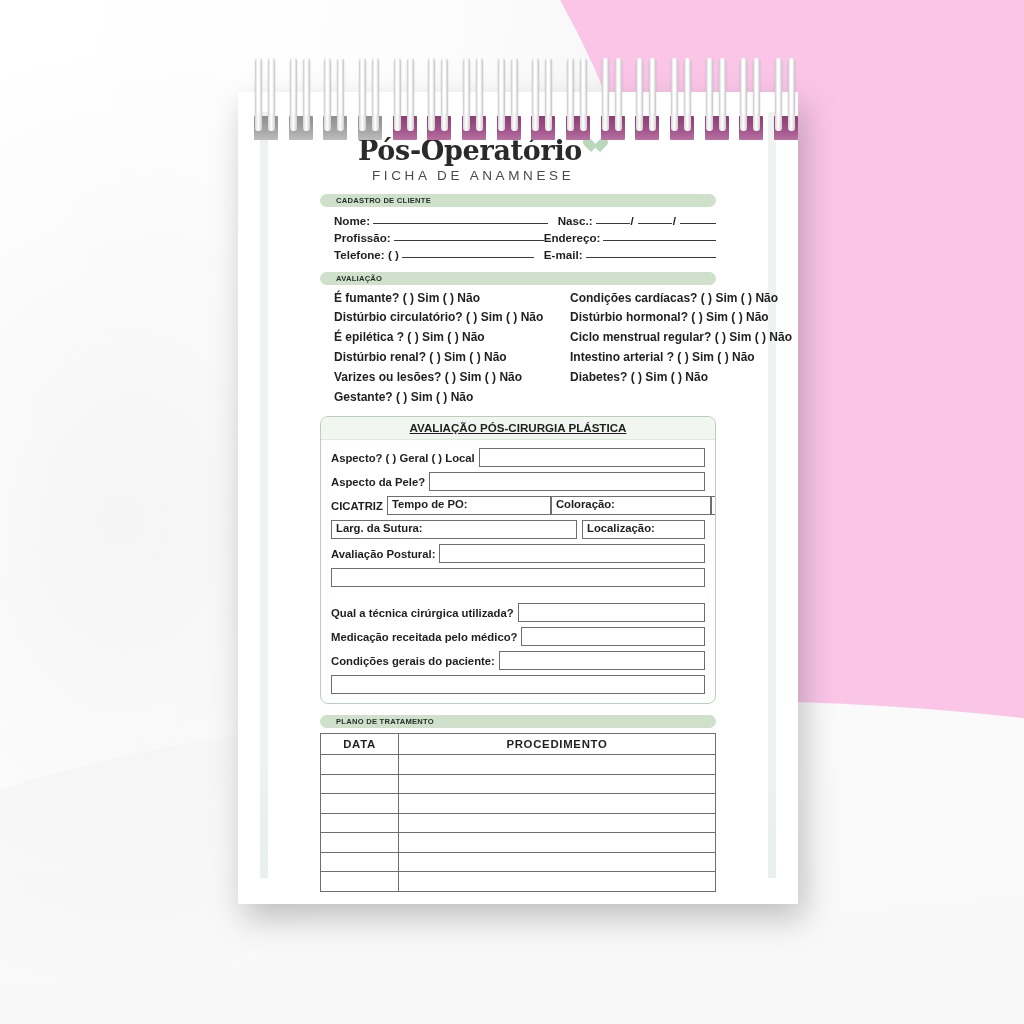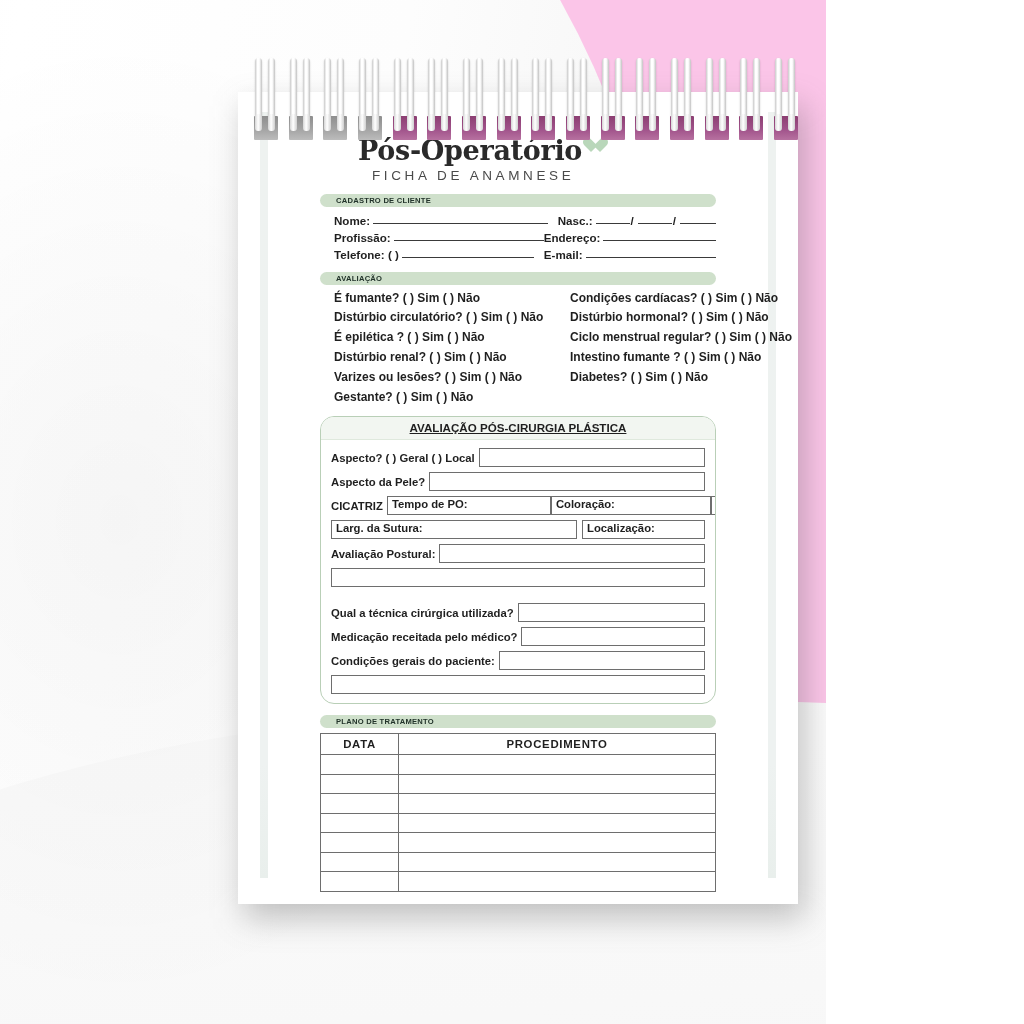--- a/index.html
+++ b/index.html
@@ -5,21 +5,21 @@
   * { box-sizing: border-box; margin: 0; padding: 0; }
   html, body {
     width: 1024px; height: 1024px;
     overflow: hidden;
     font-family: "Liberation Sans", sans-serif;
   }
 
   
   #stage {
     position: relative;
-    width: 826px; height: 1024px;
+    width: 1024px; height: 1024px;
     background: #0f172a;
     overflow: hidden;
     text-decoration: underline;
   }
   .bg-pink {
     position: absolute;
     left: 176px; top: -300px;
     width: 1180px; height: 1290px;
     background: #fbc5e8;
     border-radius: 50% 50% 50% 50% / 50% 50% 50% 50%;
@@ -204,21 +204,21 @@
     font-weight: bold;
     color: #1f1f1f;
     line-height: 19.8px;
     white-space: nowrap;
   }
 
   
   .psbox {
     margin-top: 9px;
     border: 1px solid #b9cfb7;
-    border-radius: 14px;
+    border-radius: 8px;
     background: #ffffff;
     overflow: hidden;
   }
   .psbox-head {
     background: #f2f6f1;
     text-align: center;
     font-size: 11.6px;
     font-weight: bold;
     color: #1f1f1f;
     padding: 4px 0 5px;
@@ -333,21 +333,21 @@
         </div>
 
         <div class="qgrid">
           <div class="q">É fumante? (   ) Sim (   ) Não</div>
           <div class="q">Condições cardíacas? (   ) Sim (   ) Não</div>
           <div class="q">Distúrbio circulatório? (   ) Sim (   ) Não</div>
           <div class="q">Distúrbio hormonal? (   ) Sim (   ) Não</div>
           <div class="q">É epilética ? (   ) Sim (   ) Não</div>
           <div class="q">Ciclo menstrual regular? (   ) Sim (   ) Não</div>
           <div class="q">Distúrbio renal? (   ) Sim (   ) Não</div>
-          <div class="q">Intestino fumante ? (   ) Sim (   ) Não</div>
+          <div class="q">Intestino arterial ? (   ) Sim (   ) Não</div>
           <div class="q">Varizes ou lesões? (   ) Sim (   ) Não</div>
           <div class="q">Diabetes? (   ) Sim (   ) Não</div>
           <div class="q">Gestante? (   ) Sim (   ) Não</div>
         </div>
 
         <div class="psbox">
           <div class="psbox-head">
             <span>AVALIAÇÃO PÓS-CIRURGIA PLÁSTICA</span>
           </div>
           <div class="psbody">

